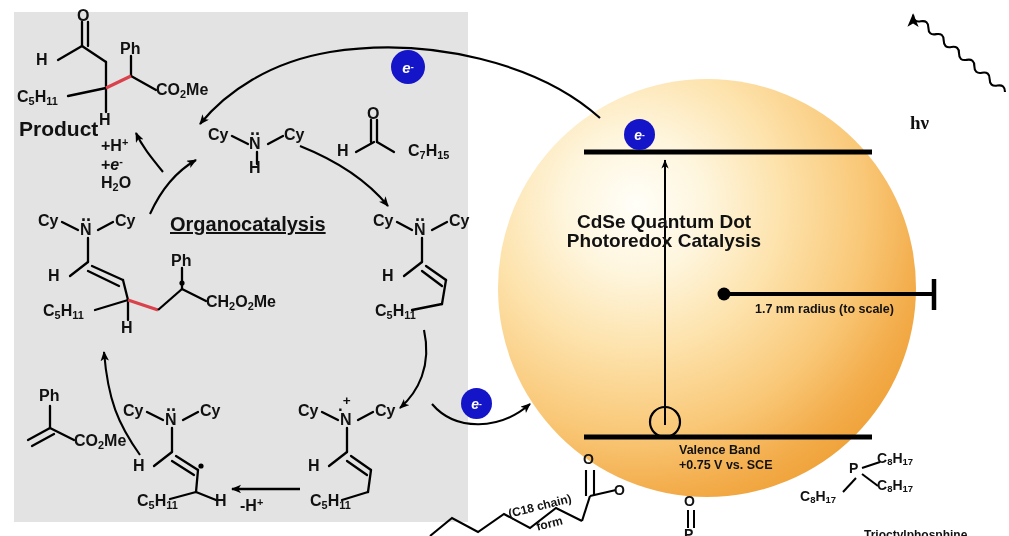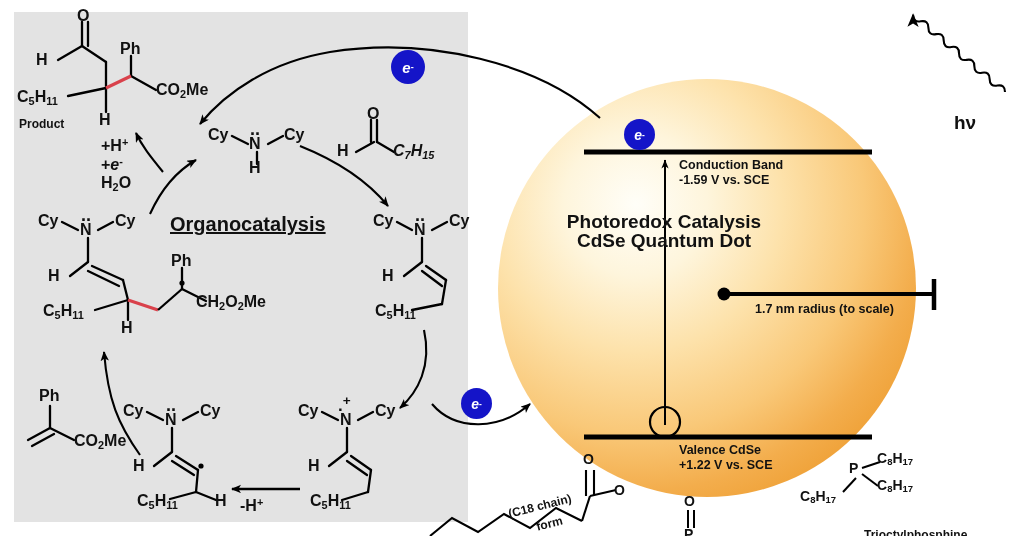--- a/index.html
+++ b/index.html
@@ -200,54 +200,54 @@
     <circle cx="182" cy="283" r="2.6" fill="#000"></circle>
     <circle cx="201" cy="466" r="2.6" fill="#000"></circle>
   </svg>
 
   <div class="lbl chem" style="left:77px;top:8px;"><span>O</span></div>
   <div class="lbl chem" style="left:36px;top:52px;"><span>H</span></div>
   <div class="lbl chem" style="left:120px;top:41px;"><span>Ph</span></div>
   <div class="lbl chem" style="left:17px;top:89px;">C<span class="sub">5</span>H<span class="sub">11</span></div>
   <div class="lbl chem" style="left:99px;top:112px;">H</div>
   <div class="lbl chem" style="left:156px;top:82px;">CO<span class="sub">2</span>Me</div>
-  <div class="lbl chem bold" style="left:19px;top:118px;font-size:12px;">Product</div>
+  <div class="lbl chem bold" style="left:19px;top:118px;font-size:21px;">Product</div>
 
   <div class="lbl chem" style="left:101px;top:137px;">+H<span class="sup">+</span></div>
   <div class="lbl chem" style="left:101px;top:156px;">+<span class="ital">e</span><span class="sup">-</span></div>
   <div class="lbl chem" style="left:101px;top:175px;">H<span class="sub">2</span>O</div>
 
   <div class="lbl chem" style="left:208px;top:127px;">Cy</div>
   <div class="lbl chem" style="left:250px;top:120px;font-size:18px;">..</div>
   <div class="lbl chem" style="left:249px;top:136px;">N</div>
   <div class="lbl chem" style="left:284px;top:127px;">Cy</div>
   <div class="lbl chem" style="left:249px;top:160px;">H</div>
 
   <div class="lbl chem" style="left:367px;top:106px;">O</div>
   <div class="lbl chem" style="left:337px;top:143px;">H</div>
-  <div class="lbl chem" style="left:393px;top:143px;font-style:italic;">C<span class="sub">7</span>H<span class="sub">15</span></div>
+  <div class="lbl chem" style="left:408px;top:143px;">C<span class="sub">7</span>H<span class="sub">15</span></div>
 
   <div class="lbl panel-title" style="left:170px;top:214px;text-decoration:underline;">Organocatalysis</div>
 
   <div class="lbl chem" style="left:373px;top:213px;">Cy</div>
   <div class="lbl chem" style="left:415px;top:206px;font-size:18px;">..</div>
   <div class="lbl chem" style="left:414px;top:222px;">N</div>
   <div class="lbl chem" style="left:449px;top:213px;">Cy</div>
   <div class="lbl chem" style="left:382px;top:268px;">H</div>
   <div class="lbl chem" style="left:375px;top:303px;">C<span class="sub">5</span>H<span class="sub">11</span></div>
 
   <div class="lbl chem" style="left:38px;top:213px;">Cy</div>
   <div class="lbl chem" style="left:81px;top:206px;font-size:18px;">..</div>
   <div class="lbl chem" style="left:80px;top:222px;">N</div>
   <div class="lbl chem" style="left:115px;top:213px;">Cy</div>
   <div class="lbl chem" style="left:48px;top:268px;">H</div>
   <div class="lbl chem" style="left:43px;top:303px;">C<span class="sub">5</span>H<span class="sub">11</span></div>
   <div class="lbl chem" style="left:121px;top:320px;">H</div>
   <div class="lbl chem" style="left:171px;top:253px;">Ph</div>
-  <div class="lbl chem" style="left:196px;top:294px;">CH<span class="sub">2</span>O<span class="sub">2</span>Me</div>
+  <div class="lbl chem" style="left:206px;top:294px;">CH<span class="sub">2</span>O<span class="sub">2</span>Me</div>
 
   <div class="lbl chem" style="left:39px;top:388px;">Ph</div>
   <div class="lbl chem" style="left:74px;top:433px;">CO<span class="sub">2</span>Me</div>
 
   <div class="lbl chem" style="left:123px;top:403px;">Cy</div>
   <div class="lbl chem" style="left:166px;top:396px;font-size:18px;">..</div>
   <div class="lbl chem" style="left:165px;top:412px;">N</div>
   <div class="lbl chem" style="left:200px;top:403px;">Cy</div>
   <div class="lbl chem" style="left:133px;top:458px;">H</div>
   <div class="lbl chem" style="left:137px;top:493px;">C<span class="sub">5</span>H<span class="sub">11</span></div>
@@ -255,38 +255,34 @@
 
   <div class="lbl chem" style="left:240px;top:497px;">-H<span class="sup">+</span></div>
 
   <div class="lbl chem" style="left:298px;top:403px;">Cy</div>
   <div class="lbl chem" style="left:338px;top:394px;font-size:17px;">.<span class="sup" style="font-size:.8em;">+</span></div>
   <div class="lbl chem" style="left:340px;top:412px;">N</div>
   <div class="lbl chem" style="left:375px;top:403px;">Cy</div>
   <div class="lbl chem" style="left:308px;top:458px;">H</div>
   <div class="lbl chem" style="left:310px;top:493px;">C<span class="sub">5</span>H<span class="sub">11</span></div>
 
-  <div class="lbl band-label" style="left:679px;top:158px;">
-    <div>Conduction Band</div>
-    <div>-1.59 V vs. SCE</div>
-  </div>
 
   <div class="lbl qd-title" style="left:664px;top:212px;transform:translateX(-50%);">
+    <div>CdSe Quantum Dot</div>
     <div>Photoredox Catalysis</div>
-    <div>CdSe Quantum Dot</div>
   </div>
 
   <div class="lbl scale-label" style="left:755px;top:303px;">1.7 nm radius (to scale)</div>
 
   <div class="lbl band-label" style="left:679px;top:443px;">
-    <div>Valence CdSe</div>
-    <div>+1.22 V vs. SCE</div>
-  </div>
-
-  <div class="lbl hv" style="left:954px;top:113px;">hν</div>
+    <div>Valence Band</div>
+    <div>+0.75 V vs. SCE</div>
+  </div>
+
+  <div class="lbl hv" style="left:910px;top:113px;font-family:Liberation Serif, serif;">hν</div>
 
   <div class="eball" style="left:391px;top:50px;width:34px;height:34px;font-size:15px;">
     <span class="e">e</span>
       <sup>-</sup>
   </div>
 
   <div class="eball" style="left:624px;top:119px;width:31px;height:31px;font-size:14px;">
     <span class="e">e</span>
       <sup>-</sup>
   </div>

